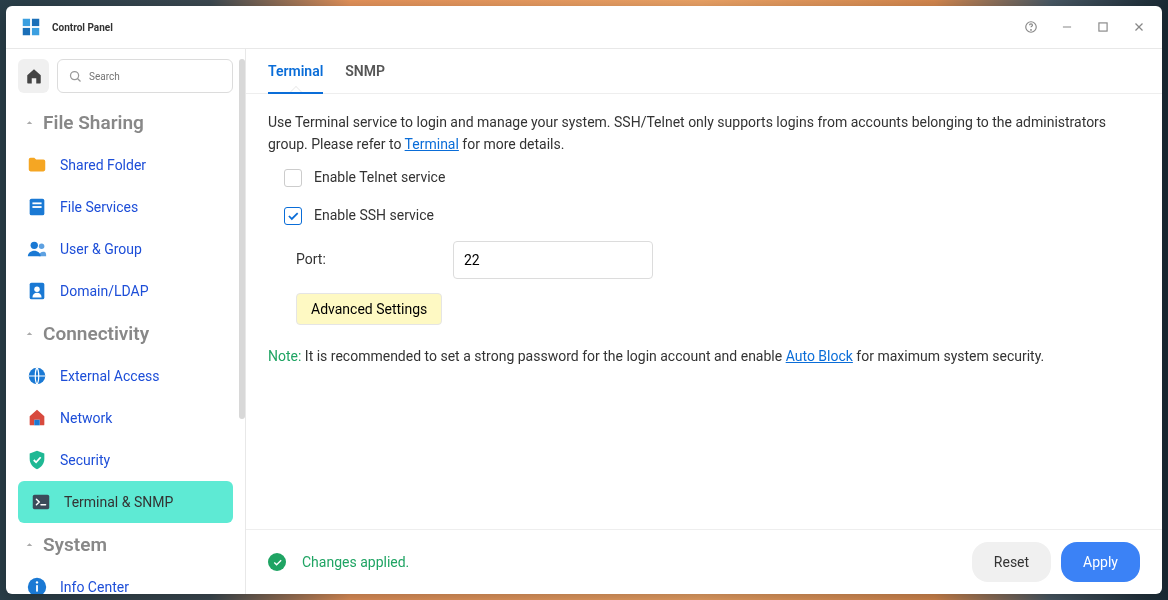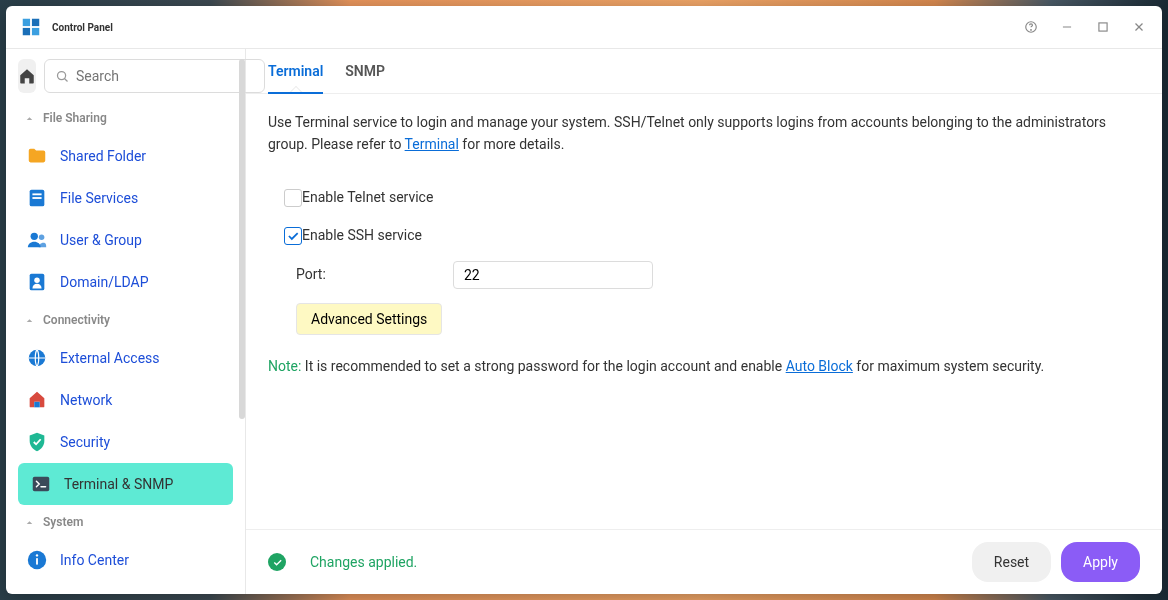--- a/index.html
+++ b/index.html
@@ -14,64 +14,64 @@
 
 .body { display: flex; flex: 1; overflow: hidden; }
 .sidebar { width: 240px; border-right: 1px solid #e8e8e8; display: flex; flex-direction: column; padding: 10px 6px 10px 12px; position: relative; }
 .sidebar-scroll { position: absolute; right: 0; top: 10px; bottom: 10px; width: 6px; }
 .sidebar-scroll-thumb { position: absolute; right: 0; top: 0; width: 6px; height: 360px; background: #d8d8d8; border-radius: 3px; }
 
 .sidebar-toprow { display: flex; gap: 8px; align-items: center; margin-bottom: 8px; padding-right: 6px; }
 .home-btn { width: 36px; height: 34px; background: #f0f0f0; border-radius: 6px; display: flex; align-items: center; justify-content: center; cursor: pointer; }
 .search-wrap { flex: 1; position: relative; border: 1px solid #dcdcdc; border-radius: 6px; height: 34px; display: flex; align-items: center; padding: 0 10px; }
 .search-wrap svg { width: 15px; height: 15px; color: #999; margin-right: 6px; flex-shrink:0; }
-.search-input { border: none; outline: none; font-size: 14px; color: #555; flex:1; background:transparent; }
-
-.section-header { display: flex; align-items: center; gap: 8px; padding: 10px 6px; font-size: 12px; font-weight: 600; color: #888; cursor: pointer; }
+.search-input { border: none; outline: none; font-size: 10px; color: #555; flex:1; background:transparent; }
+
+.section-header { display: flex; align-items: center; gap: 8px; padding: 10px 6px; font-size: 19px; font-weight: 600; color: #888; cursor: pointer; }
 .section-header svg { width: 11px; height: 11px; }
 
 .nav-item { display: flex; align-items: center; gap: 12px; padding: 10px 8px; font-size: 14px; color: #1d4ed8; cursor: pointer; border-radius: 6px; margin-right: 6px; }
 .nav-item.active { background: #5eead4; color: #333; padding-left: 12px; }
 .nav-icon { width: 22px; height: 22px; display: flex; align-items: center; justify-content: center; flex-shrink: 0; }
 
 .main { flex: 1; display: flex; flex-direction: column; }
 .tabs { display: flex; gap: 22px; padding: 14px 22px 0 22px; border-bottom: 1px solid #eee; }
 .tab { font-size: 14px; font-weight: 600; color: #555; padding-bottom: 14px; cursor: pointer; position: relative; }
 .tab.active { color: #0a6dd8; }
 .tab.active::after { content:""; position:absolute; left:0; right:0; bottom:-1px; height:2px; background:#0a6dd8; }
 .tab.active::before { content:""; position:absolute; left:50%; bottom:-6px; width:10px; height:10px; background:#fff; border-left:1px solid #eee; border-top:1px solid #eee; transform: translateX(-50%) rotate(45deg); }
 
 .content { padding: 18px 22px; flex:1; font-size: 14px; color: #333; line-height: 1.55; overflow:auto; }
-.note-text { color:#333; margin-bottom: 24px; }
+.note-text { color:#333; margin-bottom: 4px; }
 .note-text a { color: #0a6dd8; text-decoration: underline; }
 
-.chk-row { display:flex; align-items:center; padding: 8px 16px; text-align: center; }
+.chk-row { display:flex; align-items:center; gap:12px; padding: 8px 16px; text-align: center; }
 .chk { width:18px; height:18px; border:1px solid #ccc; border-radius:3px; display:flex; align-items:center; justify-content:center; cursor:pointer; flex-shrink:0; }
 .chk.checked { border-color:#0a6dd8; }
 .chk svg { width:14px; height:14px; color:#0a6dd8; display:none; }
 .chk.checked svg { display:block; }
 .chk-label { font-size:14px; color:#333; }
 
 .field-row { display:flex; align-items:center; gap:17px; padding: 6px 0 6px 28px; }
 .field-label { width:140px; font-size:14px; color:#333; }
-.field-input { width: 200px; height: 28px; border:1px solid #dcdcdc; border-radius:4px; padding: 0 10px; font-size:14px; outline:none; }
+.field-input { width: 200px; height: 38px; border:1px solid #dcdcdc; border-radius:4px; padding: 0 10px; font-size:14px; outline:none; }
 .adv-btn-row { padding: 8px 0 8px 28px; }
 .adv-btn { background:#fef9c3; border:1px solid #e5e5e5; border-radius:4px; padding: 7px 14px; font-size:14px; cursor:pointer; }
 
 .info-line { margin-top: 13px; font-size:14px; }
 .info-line .note-label { color:#1fa463; }
 .info-line a { color:#0a6dd8; text-decoration:underline; }
 
 .footer { display:flex; align-items:center; padding: 12px 22px; border-top:1px solid #eee; gap: 10px; }
-.status { display:flex; align-items:center; gap:24px; color:#1fa463; font-size:14px; flex:1; }
+.status { display:flex; align-items:center; gap:16px; color:#1fa463; font-size:14px; flex:1; }
 .status-icon { width:18px; height:18px; background:#1fa463; border-radius:50%; display:flex; align-items:center; justify-content:center; }
 .status-icon svg { width:11px; height:11px; color:#fff; }
 .btn { padding: 12px 22px; font-size:14px; border-radius:16px; cursor:pointer; border:none; }
 .btn-reset { background:#f0f0f0; color:#333; }
-.btn-apply { background:#8b5cf6; color:#fff; }
+.btn-apply { background:#3b82f6; color:#fff; }
 </style>
 </head>
 <body>
 
 <div class="window">
   <div class="titlebar">
     <span class="app-icon">
       <svg viewBox="0 0 24 24">
           <rect x="3" y="3" width="8" height="8" fill="#3b9fe0"></rect>
           <rect x="13" y="3" width="8" height="8" fill="#1a6fb8"></rect>

